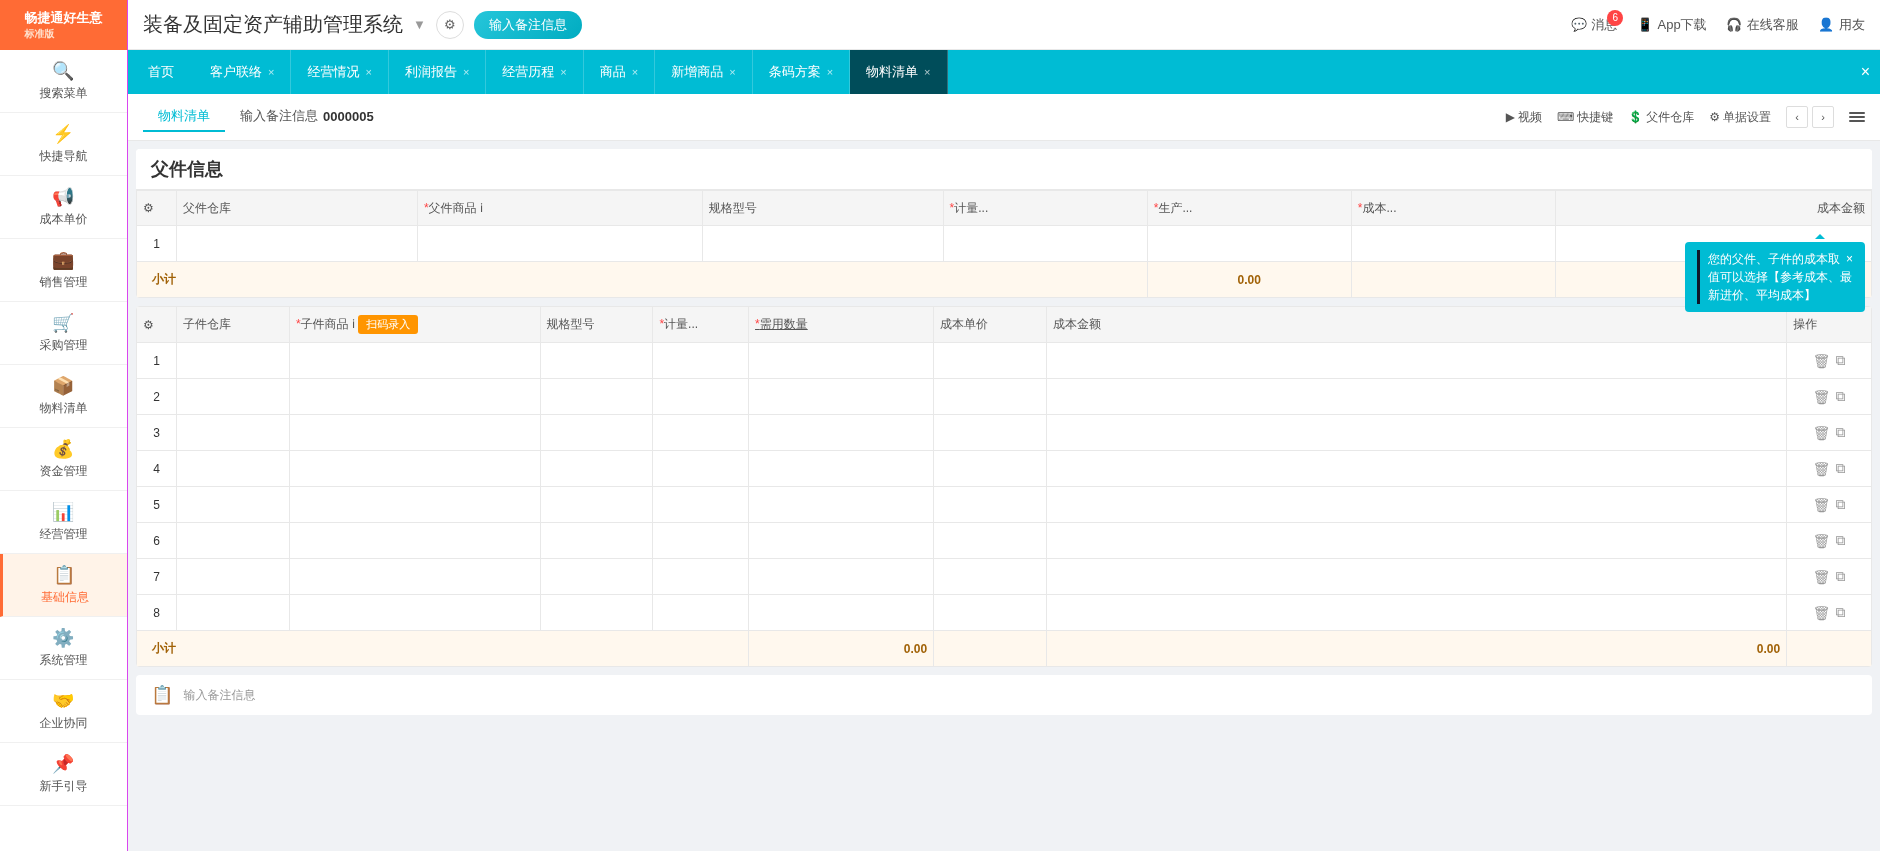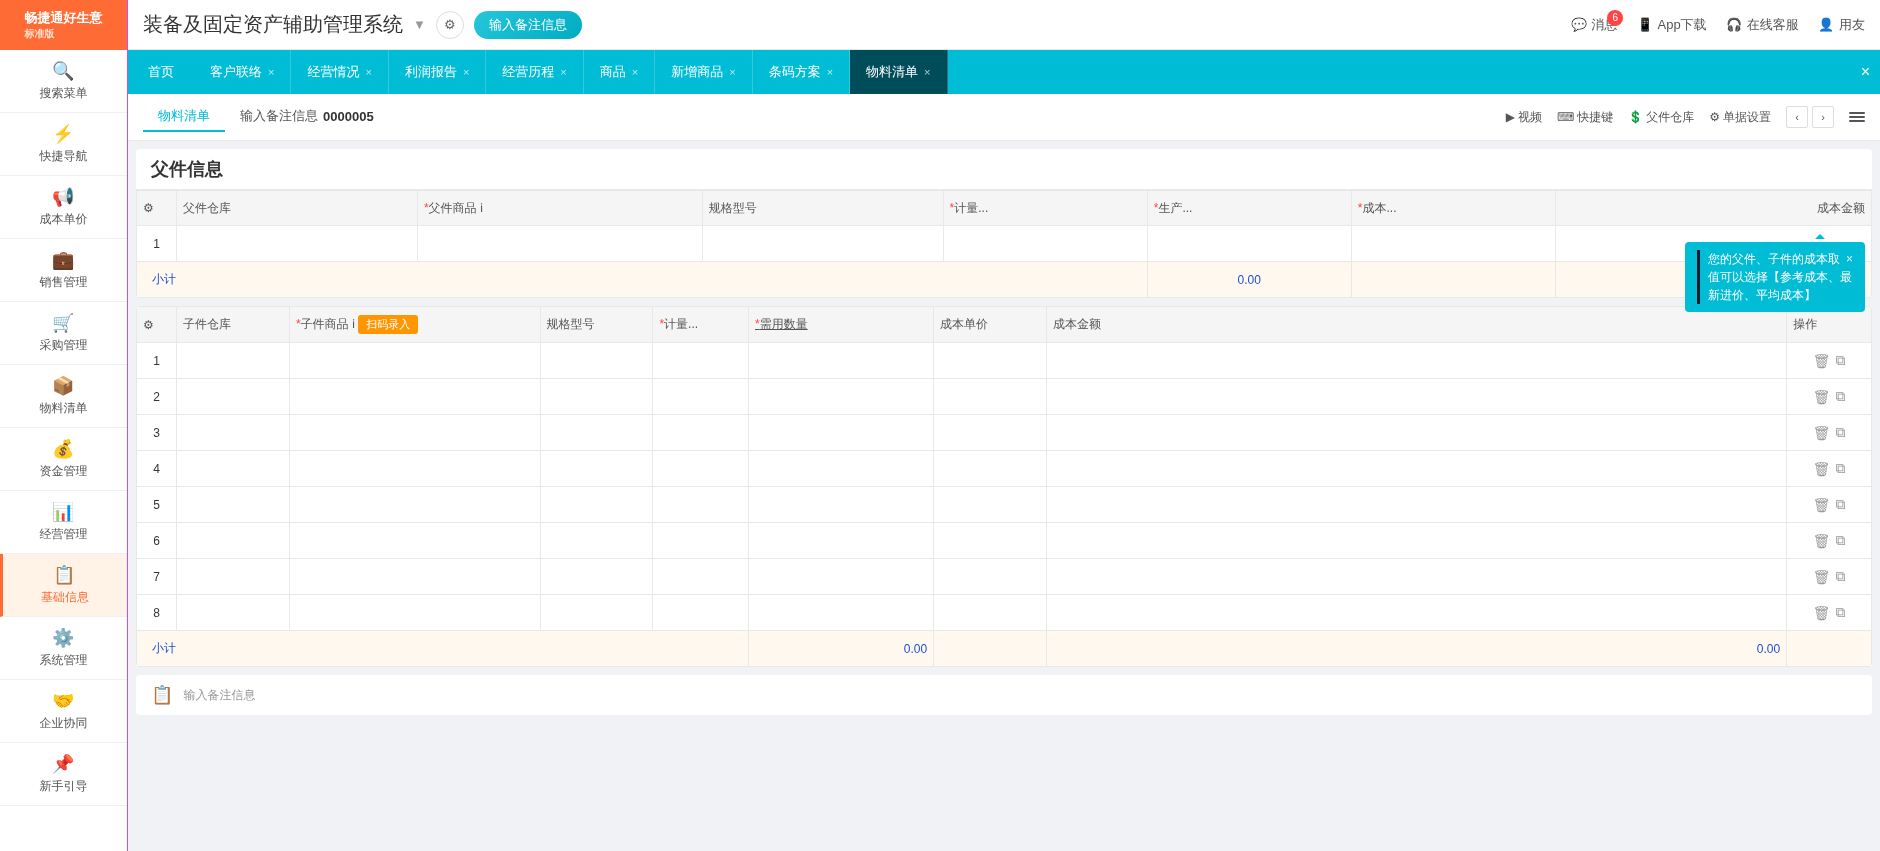--- a/index.html
+++ b/index.html
@@ -234,22 +234,22 @@
       color: #ff4444;
     }
     .data-table td {
       padding: 6px;
       border: 1px solid #e8e8e8;
       color: #333;
       height: 36px;
     }
     .data-table tr.subtotal-row td {
       background: #fff8ee;
-      font-weight: normal;
-      color: #1d4ed8;
+      font-weight: bold;
+      color: #a16207;
     }
     .row-num {
       text-align: center;
       color: #999;
       width: 40px;
     }
     .th-settings {
       width: 36px;
       text-align: center;
     }

